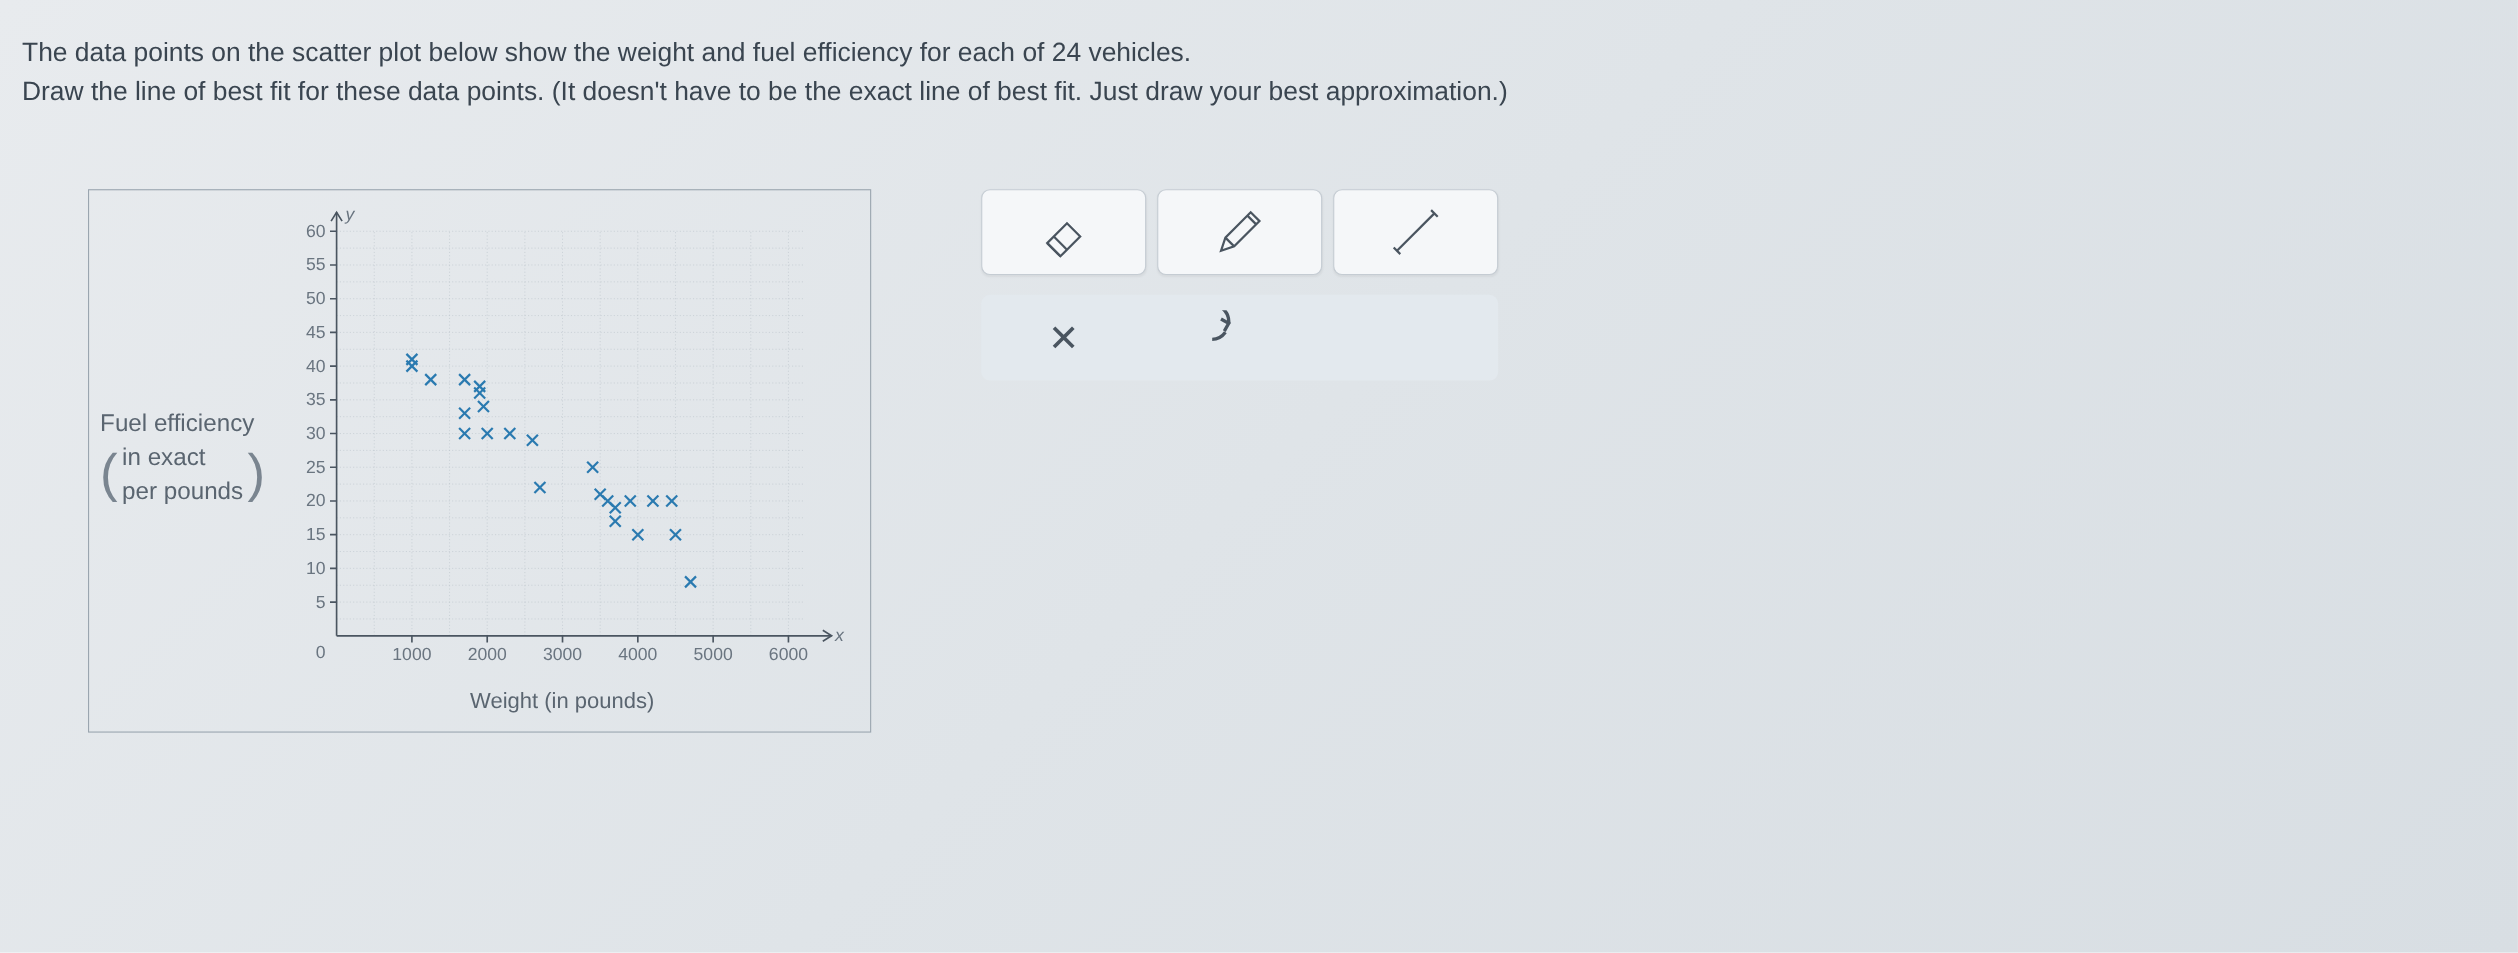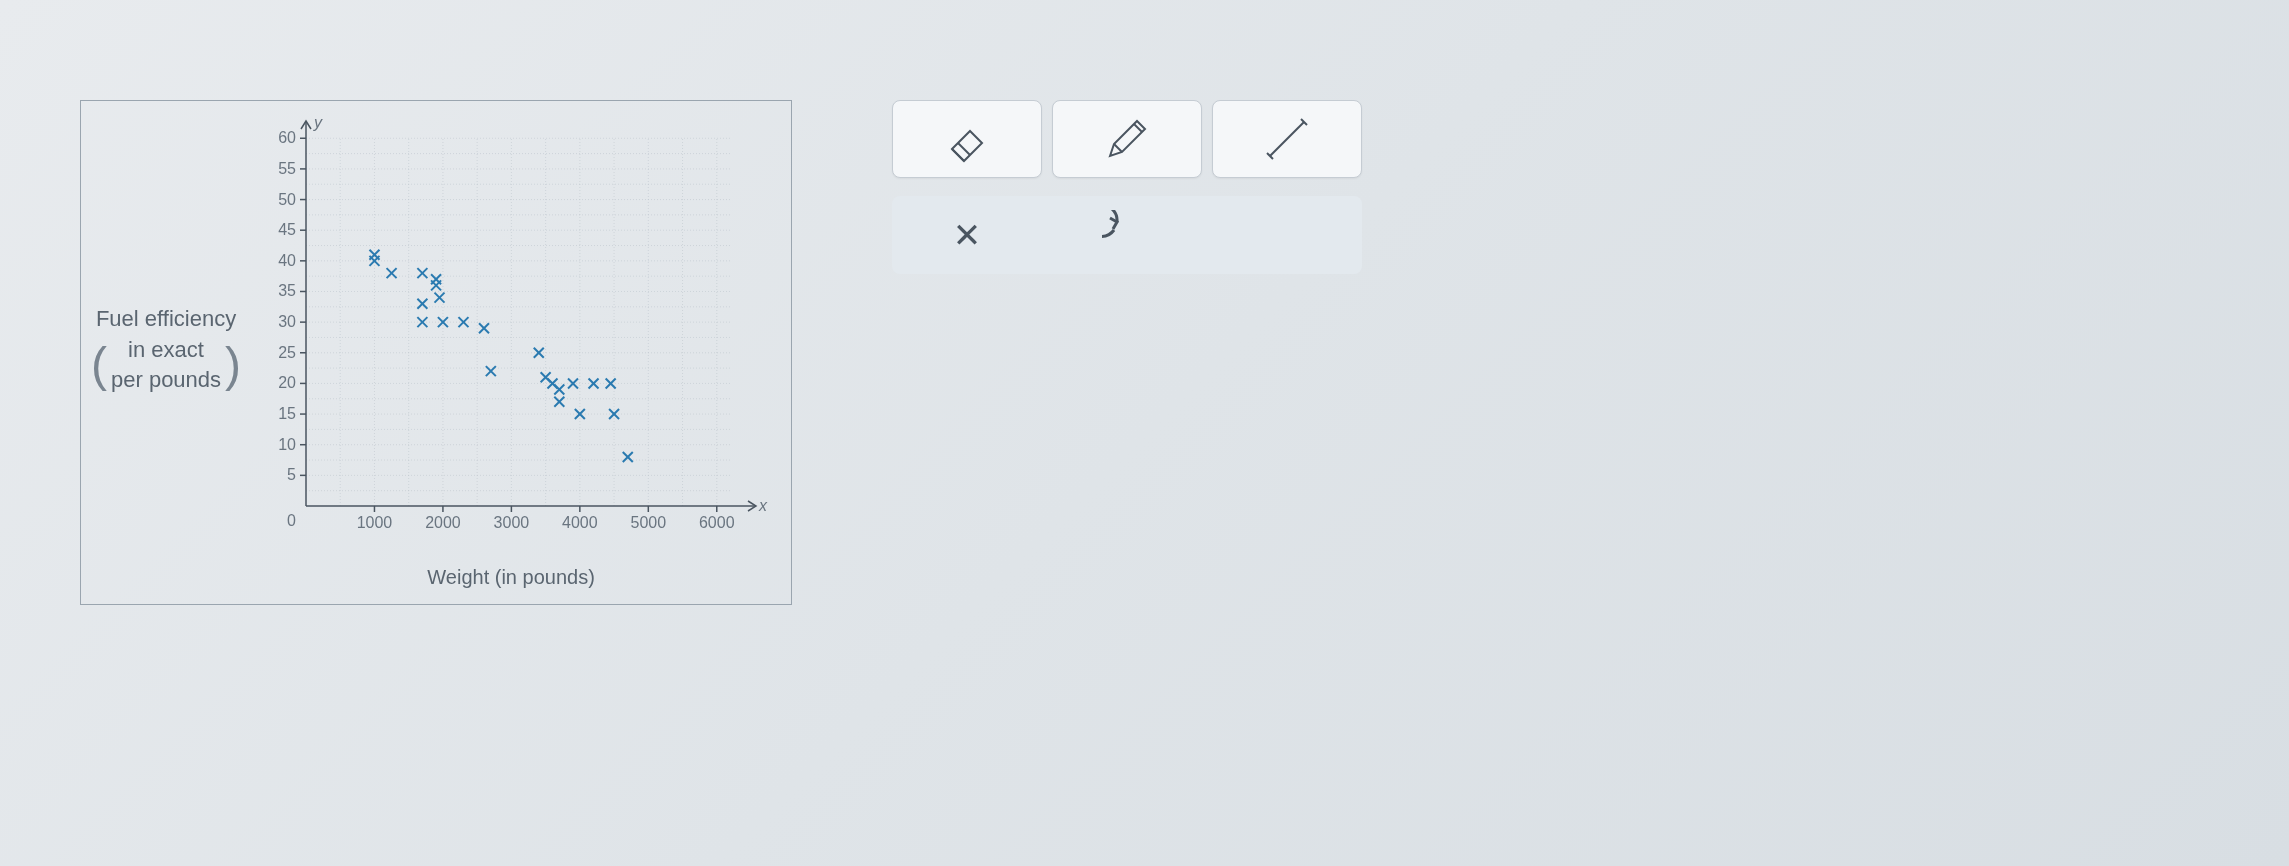--- a/index.html
+++ b/index.html
@@ -16,30 +16,30 @@
   .prompt-text { line-height: 1.5; color: #3a4550; }
   .content-row { display: flex; gap: 40px; margin-top: 70px; align-items: flex-start; padding-left: 60px; }
   .chart-frame {
     border: 1px solid #9aa5af;
     background: rgba(255,255,255,0);
     padding: 10px 20px 15px 10px;
     display: flex;
     align-items: center;
     gap: 10px;
   }
-  .ylabel-block { text-align: center; color: #5a6570; font-size: 22px; line-height: 1.4; }
+  .ylabel-block { text-align: left; color: #5a6570; font-size: 22px; line-height: 1.4; }
   .ylabel-paren { display:flex; align-items:center; justify-content:center; gap:4px;}
   .paren { font-size: 48px; font-weight:100; color:#7a8590; line-height:0.6;}
   .chart-area { position: relative; }
   svg.chart { display: block; }
   .grid line { stroke: #b8c0c8; stroke-width: 0.5; stroke-dasharray: 1,2; }
   .axis line, .axis path { stroke: #4a5560; stroke-width: 1.5; fill:none; }
   .axis text { fill: #6a7580; font-size: 16px; }
   .cross { stroke: #2a7ab0; stroke-width: 2; }
-  .xlabel { text-align:center; color:#5a6570; font-size: 20px; margin-top:15px;}
+  .xlabel { text-align:center; color:#5a6570; font-size: 20px; margin-top:4px;}
   .tools { display:flex; flex-direction:column; gap:18px; margin-left: 60px;}
   .tool-row { display:flex; gap:10px; }
   .tool-btn {
     width: 150px; height: 78px;
     background: #f5f7f9;
     border: 1px solid #c5ccd3;
     border-radius: 8px;
     display:flex; align-items:center; justify-content:center;
     box-shadow: 0 1px 2px rgba(0,0,0,0.05);
   }
@@ -49,20 +49,22 @@
     background:#e3e9ee;
     border-radius:8px;
     padding: 0;
   }
   .lower-strip .tool-btn { background: transparent; border:none; box-shadow:none; }
 </style>
 </head>
 <body>
 
 <div class="prompt-text">
+  <div>The data points on the scatter plot below show the weight and fuel efficiency for each of 24 vehicles.</div>
+  <div>Draw the line of best fit for these data points. (It doesn't have to be the exact line of best fit. Just draw your best approximation.)</div>
 </div>
 
 <div class="content-row">
   <div class="chart-frame">
     <div class="ylabel-block">
       <div>Fuel efficiency</div>
       <div class="ylabel-paren">
         <span class="paren">(</span>
         <span>
           <div>in exact</div>

